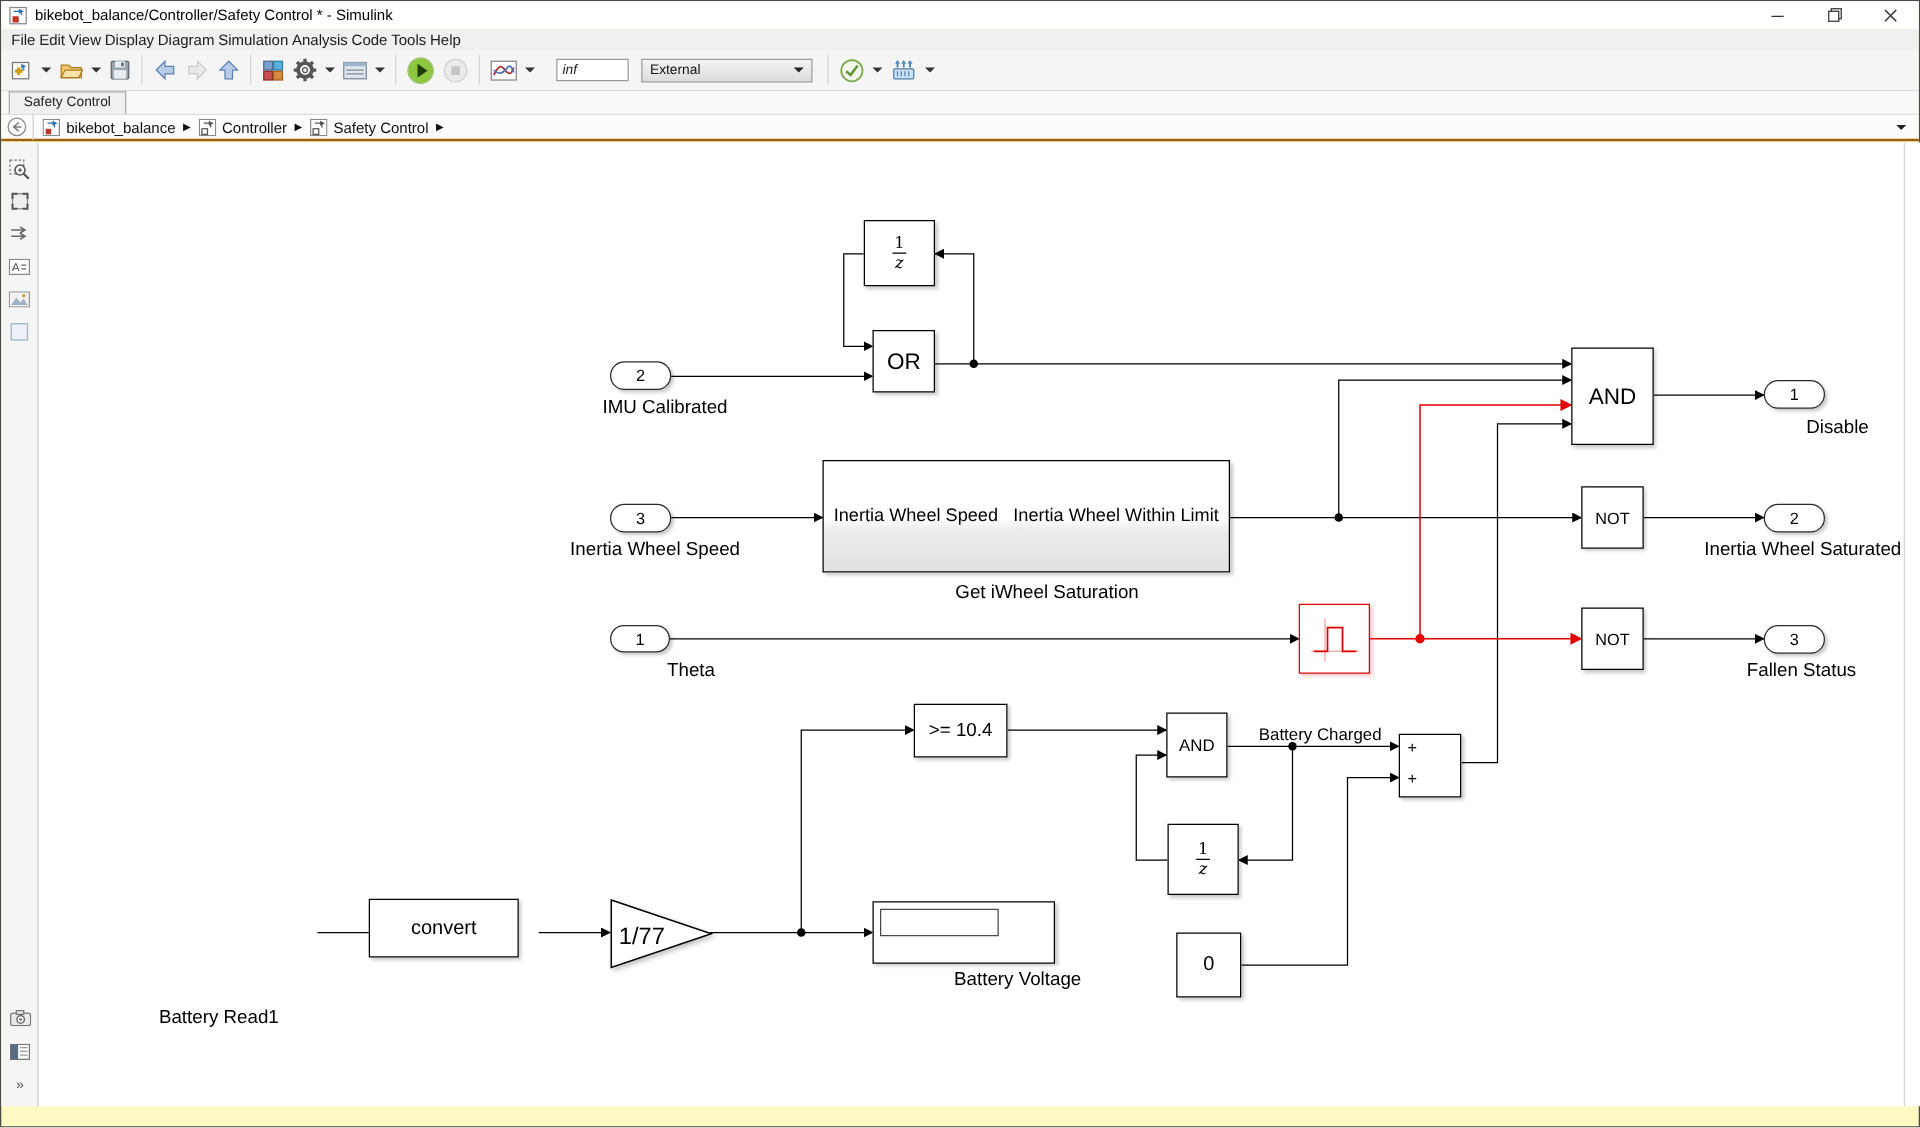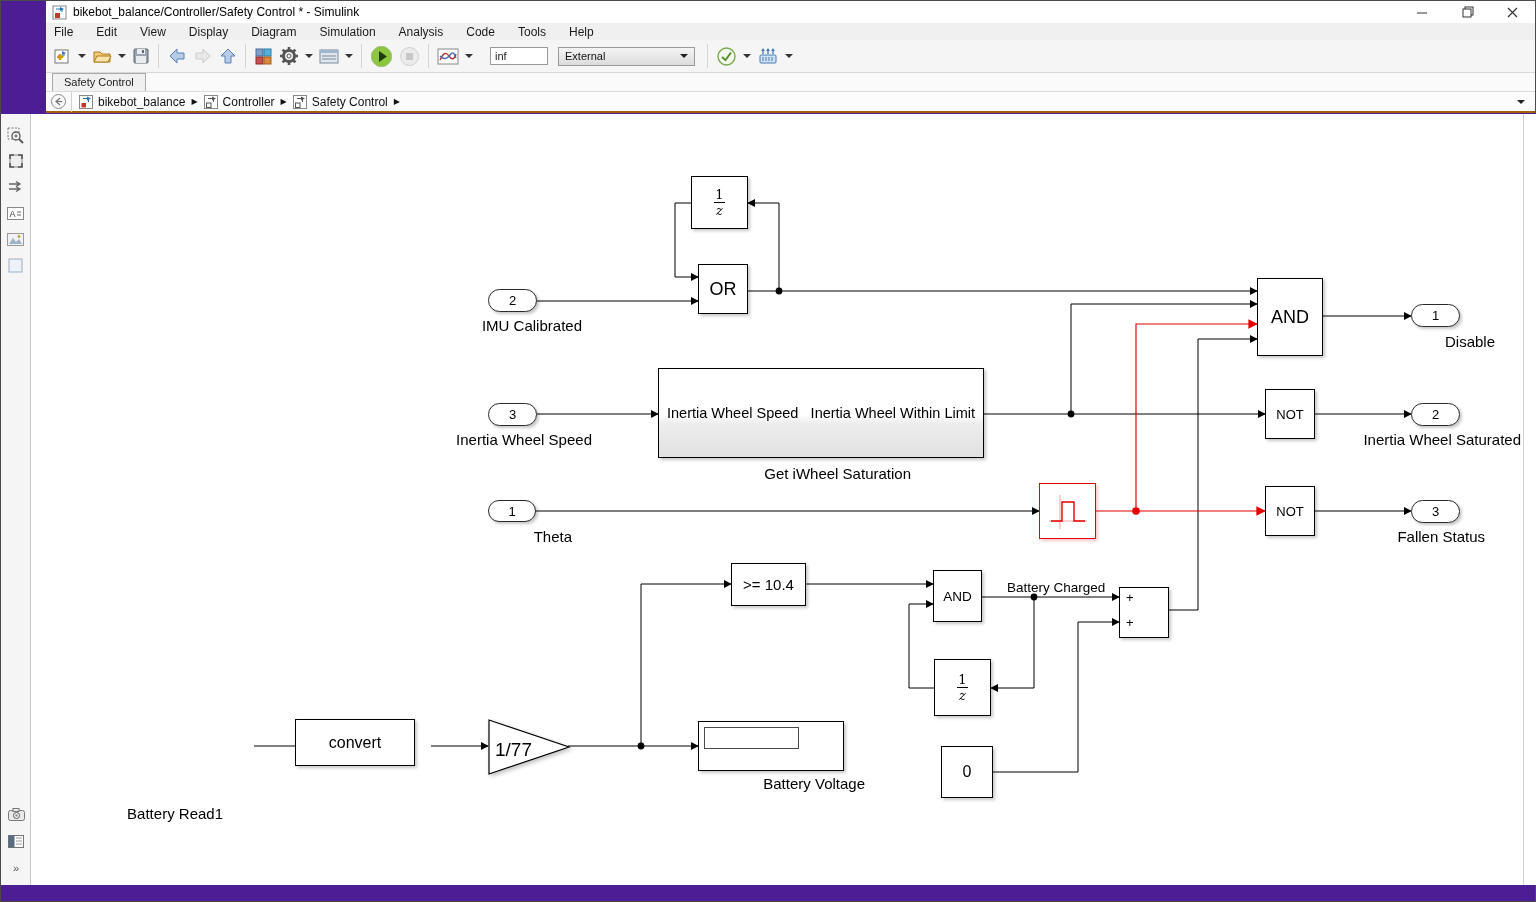--- a/index.html
+++ b/index.html
@@ -1,26 +1,26 @@
 <!DOCTYPE html>
 <html><head>
 <meta charset="utf-8">
 <style>
   * { margin:0; padding:0; box-sizing:border-box; }
   html,body { width:1536px; height:902px; font-family:"Liberation Sans",sans-serif; background:#fff; overflow:hidden; }
-  .window { position:relative; width:1536px; height:902px; border:1px solid #4a4a4a; background:#4c1d95;padding-left:45px; }
+  .window { position:relative; width:1536px; height:902px; border:1px solid #4a4a4a; background:#fef9c3; }
 
   
   .titlebar { height:22px; background:#fff; display:flex; align-items:center; padding-left:6px; position:relative; }
   .titlebar .title { font-size:12px; color:#000; margin-left:6px; }
   .win-controls { position:absolute; right:0; top:0; display:flex; height:22px; }
   .win-btn { width:45px; height:22px; display:flex; align-items:center; justify-content:center; }
 
   
-  .menubar { height:17px; background:#f0f0f0; display:flex; align-items:center; padding-left:8px; gap:23px; font-size:12px; color:#1a1a1a; }
+  .menubar { height:17px; background:#f0f0f0; display:flex; align-items:center; padding-left:8px; gap:3px; font-size:12px; color:#1a1a1a; }
   .menu-item { cursor:default; }
 
   
   .toolbar { height:33px; background:#f5f5f5; border-bottom:1px solid #d9d9d9; display:flex; align-items:center; padding-left:4px; }
   .tb-btn { height:26px; display:flex; align-items:center; justify-content:center; padding:0 3px; border-radius:2px; }
   .tb-caret { width:0; height:0; border-left:4px solid transparent; border-right:4px solid transparent; border-top:4px solid #333; margin:0 3px; }
   .tb-sep { width:1px; height:24px; background:#d5d5d5; margin:0 5px; }
   .tb-input { width:58px; height:18px; font-size:11px; border:1px solid #999; padding:1px 4px; background:#fff; color:#222; font-family:"Liberation Sans",sans-serif; }
   .tb-select { width:137px; height:19px; border:1px solid #9a9a9a; background:linear-gradient(#f4f4f4,#dcdcdc); display:flex; align-items:center; justify-content:space-between; padding:0 6px; font-size:11px; color:#111; margin-left:10px; }
   .sel-caret { width:0; height:0; border-left:4px solid transparent; border-right:4px solid transparent; border-top:4px solid #222; }
@@ -206,21 +206,21 @@
       </div>
     <div class="tb-sep"></div>
     <div class="tb-btn">
         <svg width="22" height="19">
           <rect x="1" y="2" width="20" height="15" fill="#fff" stroke="#888"></rect>
           <path d="M3 13 C7 5 9 5 12 9 S17 13 19 7" fill="none" stroke="#b03030" stroke-width="1.4"></path>
           <path d="M3 9 C7 13 10 12 13 8 S17 6 19 11" fill="none" stroke="#4a6fb5" stroke-width="1.4"></path>
         </svg>
       </div>
     <div class="tb-caret"></div>
-    <input class="tb-input" style="margin-left: 14px;" value="inf">
+    <input class="tb-input" style="margin-left: 14px; font-style: italic;" value="inf">
     <div class="tb-select">
       <span>External</span>
       <span class="sel-caret"></span>
     </div>
     <div class="tb-sep" style="margin-left:12px"></div>
     <div class="tb-btn">
         <svg width="21" height="21">
           <circle cx="10.5" cy="10.5" r="8.5" fill="#f2f8ec" stroke="#7aa84e" stroke-width="1.4"></circle>
           <path d="M6 11 L9.5 14 L15 6.5" fill="none" stroke="#5d9132" stroke-width="2"></path>
         </svg>

